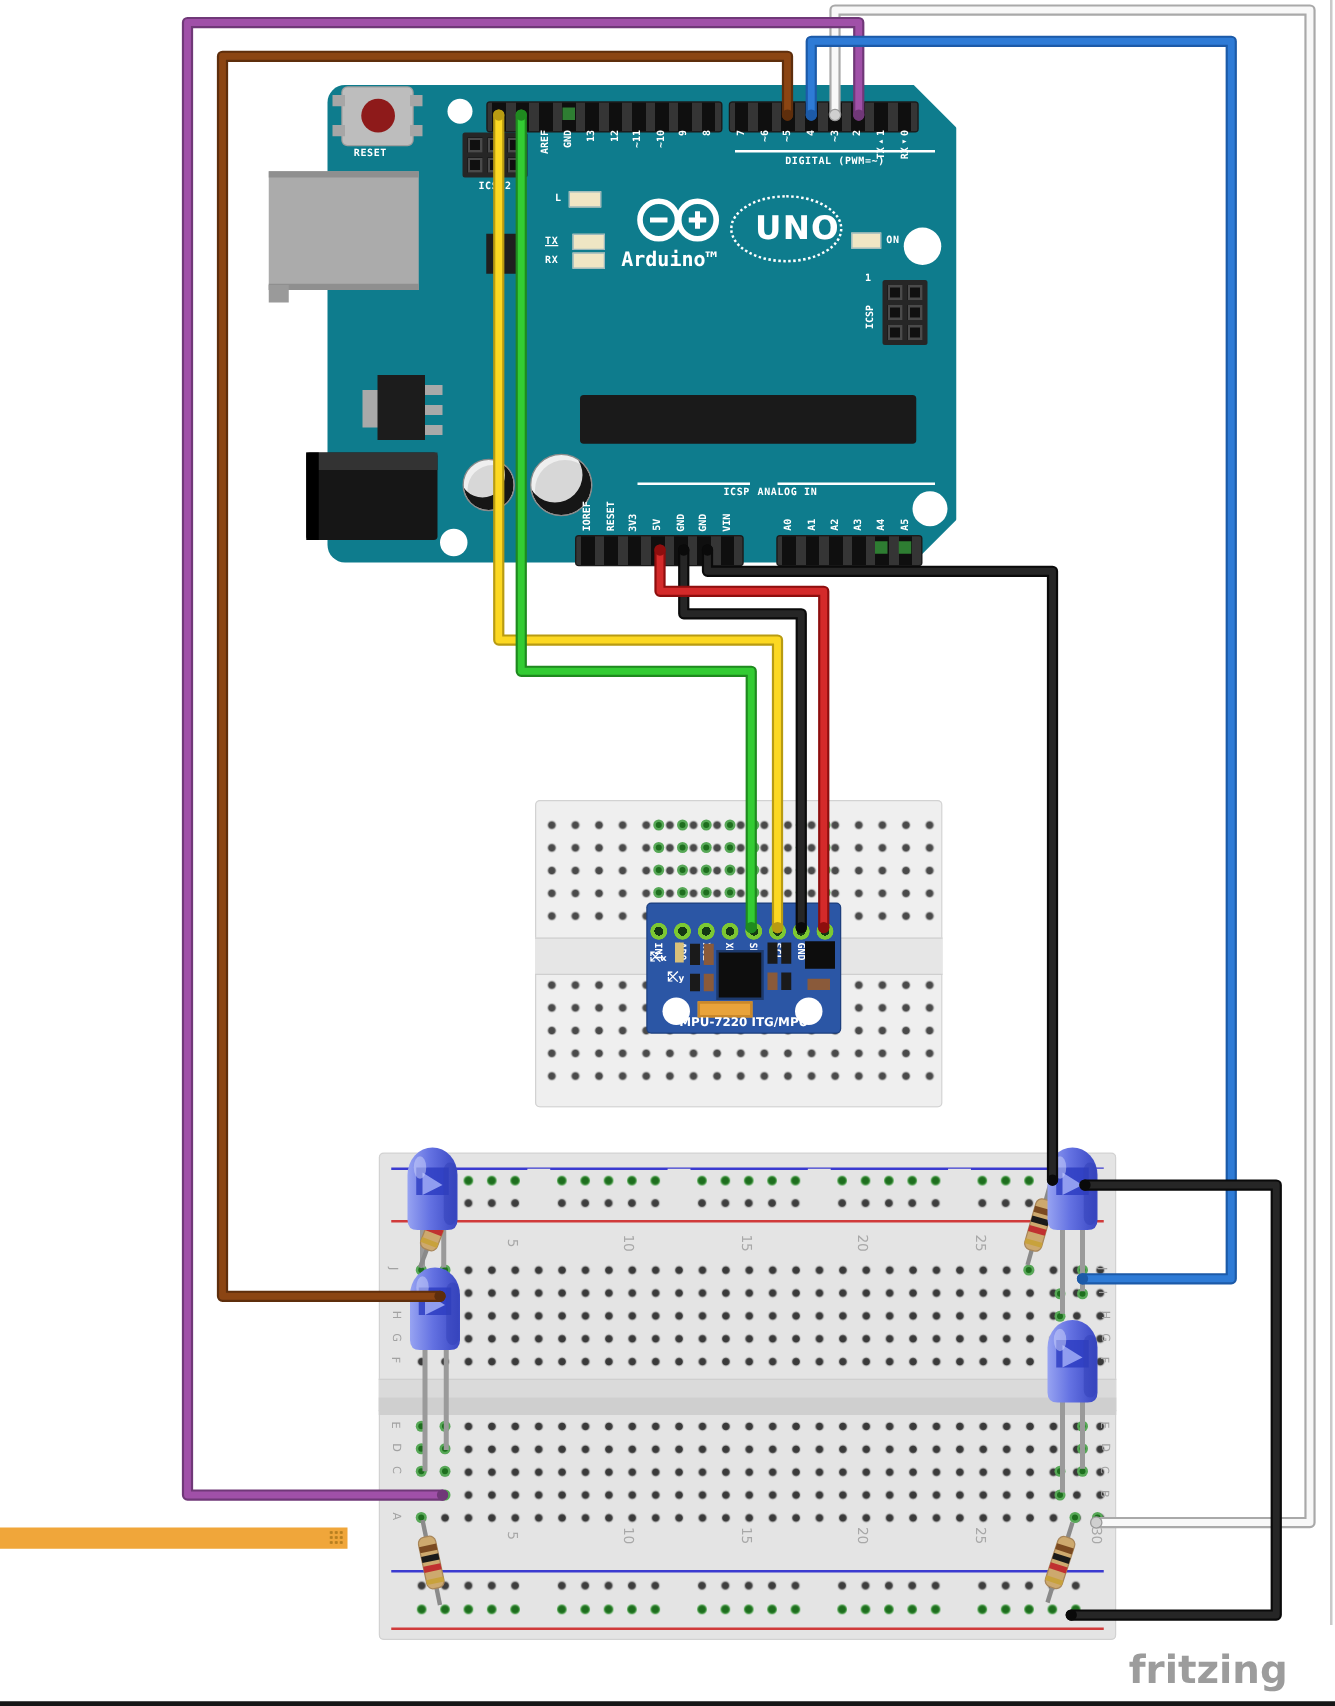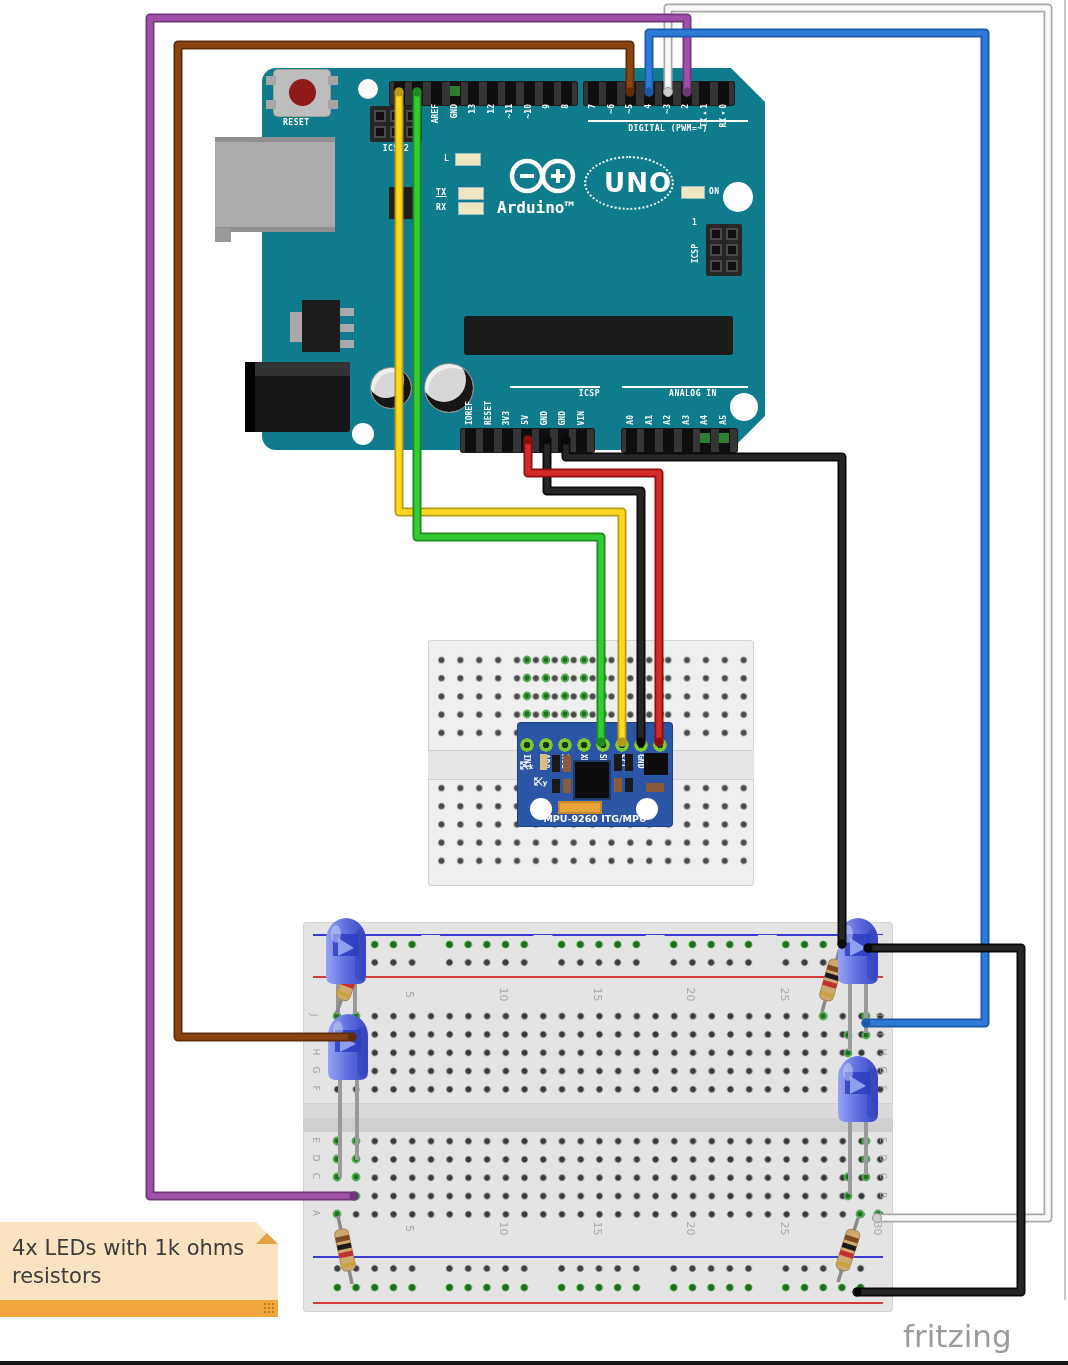--- a/index.html
+++ b/index.html
@@ -61,21 +61,21 @@
   #note{position:absolute;left:0;top:1222px;width:278px;z-index:4;}
   #note-body{background:#FAE3C0;padding:12px 14px 10px 12px;color:#3C3C3C;
              font-size:21px;line-height:28px;font-family:"DejaVu Sans",sans-serif;}
   #note-bar{height:17px;background:#F0A63A;position:relative;}
   #note-fold{position:absolute;right:0;top:0;width:0;height:0;
     border-top:22px solid #fff;border-left:22px solid transparent;}
   #note-fold2{position:absolute;right:0;top:0;width:0;height:0;
     border-bottom:22px solid #E3A243;border-left:22px solid transparent;transform:translateY(0);}
   #note-grip{position:absolute;right:3px;bottom:3px;width:12px;height:12px;
     background-image:radial-gradient(circle,#B77F1F 1px,transparent 1.5px);background-size:4px 4px;}
-  #watermark{position:absolute;left:903px;top:1318px;font-size:31px;font-weight:400;
+  #watermark{position:absolute;left:903px;top:1318px;font-size:31px;font-weight:700;
              color:#9C9C9C;letter-spacing:0px;z-index:2;font-family:"DejaVu Sans",sans-serif;}
   #edge-right{position:absolute;left:1064px;top:0;width:2px;height:1300px;background:#C9C9C9;z-index:0;}
   #edge-bottom{position:absolute;left:0;top:1361px;width:1068px;height:4px;background:#161616;z-index:5;}
   #overlay{position:absolute;left:0;top:0;z-index:3;}
 </style>
 </head>
 <body>
 
 <div id="canvas">
 
@@ -235,21 +235,21 @@
     <div class="abs" style="left:78px;top:272px;width:14px;height:8px;background:#A9A9A9;"></div>
 
     <div class="abs" style="left:202px;top:248px;width:269px;height:39px;background:#1A1A1A;border-radius:3px;"></div>
 
     <div class="capc" style="left:108px;top:299px;width:40px;height:40px;"></div>
     <div class="capc" style="left:162px;top:295px;width:48px;height:48px;"></div>
 
     <div class="silkline" style="left:248px;top:318px;width:90px;"></div>
     <span class="silktext" style="left:248px;top:321px;width:90px;text-align:right;">ICSP</span>
     <div class="silkline" style="left:360px;top:318px;width:126px;"></div>
-    <span class="silktext" style="left:368px;top:321px;width:126px;text-align:center;">ANALOG IN</span>
+    <span class="silktext" style="left:344px;top:321px;width:126px;text-align:left;">ANALOG IN</span>
 
     <span class="pinlab vup" style="left:203px;bottom:25px;">IOREF</span>
     <span class="pinlab vup" style="left:222px;bottom:25px;">RESET</span>
     <span class="pinlab vup" style="left:240px;bottom:25px;">3V3</span>
     <span class="pinlab vup" style="left:259px;bottom:25px;">5V</span>
     <span class="pinlab vup" style="left:278px;bottom:25px;">GND</span>
     <span class="pinlab vup" style="left:296px;bottom:25px;">GND</span>
     <span class="pinlab vup" style="left:315px;bottom:25px;">VIN</span>
     <span class="pinlab vup" style="left:364px;bottom:25px;">A0</span>
     <span class="pinlab vup" style="left:383px;bottom:25px;">A1</span>
@@ -293,21 +293,21 @@
     <div class="smd" style="left:107px;top:31px;width:8px;height:17px;background:#1A1A1A;"></div>
     <div class="smd" style="left:96px;top:55px;width:8px;height:14px;background:#8A5A3A;"></div>
     <div class="smd" style="left:107px;top:55px;width:8px;height:14px;background:#1A1A1A;"></div>
     <div class="smd" style="left:126px;top:30px;width:24px;height:22px;background:#0D0D0D;"></div>
     <div class="smd" style="left:128px;top:60px;width:18px;height:9px;background:#8A5A3A;"></div>
     <div class="smd" style="left:40px;top:78px;width:44px;height:13px;background:#E8A33B;box-shadow:inset 0 0 0 2px #c9882a;"></div>
     <div class="mpuhole" style="left:12px;top:75px;"></div>
     <div class="mpuhole" style="left:118px;top:75px;"></div>
     <span class="axis" style="left:2px;top:36px;">⤪<span style="font-size:7px;">x</span></span>
     <span class="axis" style="left:16px;top:52px;">⤪<span style="font-size:7px;">y</span></span>
-    <div id="mpu-title">MPU-9260 ITG/MPU</div>
+    <div id="mpu-title">MPU-7220 ITG/MPU</div>
   </div>
 
   <svg id="overlay" width="1068" height="1365" viewBox="0 0 1068 1365">
     <defs>
       <linearGradient id="ledg" x1="0" y1="0" x2="1" y2="0">
         <stop offset="0" stop-color="#97A3F2"></stop>
           <stop offset="0.45" stop-color="#6472E2"></stop>
         <stop offset="0.8" stop-color="#4856CE"></stop>
           <stop offset="1" stop-color="#3A48C2"></stop>
       </linearGradient>
@@ -547,26 +547,20 @@
       <circle cx="668" cy="92" r="4.5" fill="#CFCFCF" stroke="#999" stroke-width="1"></circle>
         <circle cx="877" cy="1218" r="4.5" fill="#CFCFCF" stroke="#999" stroke-width="1"></circle>
       <circle cx="687" cy="92" r="4.5" fill="#703878"></circle>
         <circle cx="354" cy="1196" r="4.5" fill="#703878"></circle>
       <circle cx="868" cy="948" r="4.5" fill="#0A0A0A"></circle>
         <circle cx="857" cy="1292" r="4.5" fill="#0A0A0A"></circle>
     </g>
   </svg>
 
   <div id="note">
-    <div id="note-body">
-      <div id="note-fold2"></div>
-      <div id="note-fold"></div>
-      <span>4x LEDs with 1k ohms</span><br>
-      <span>resistors</span>
-    </div>
     <div id="note-bar">
       <div id="note-grip"></div>
     </div>
   </div>
 
   <div id="watermark">fritzing</div>
   <div id="edge-bottom"></div>
 </div>
 
 </body></html>

